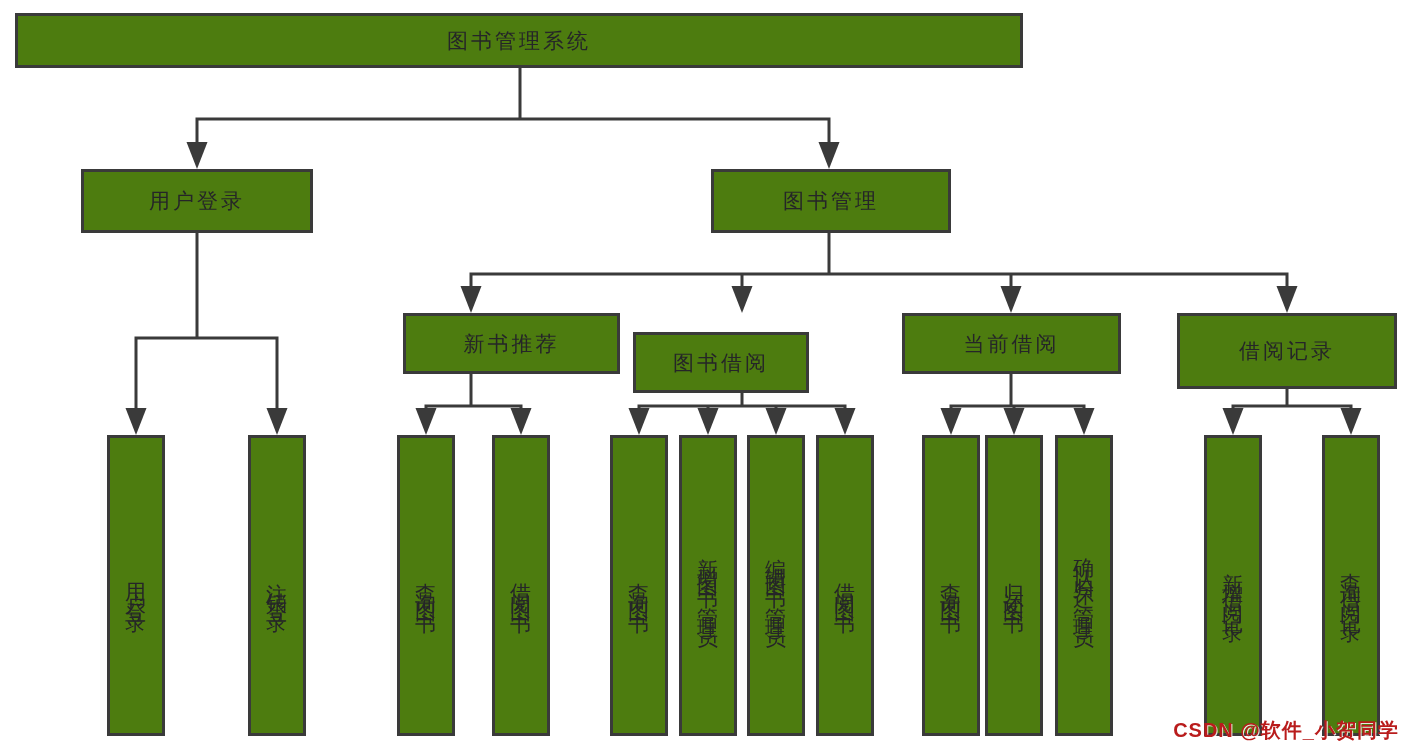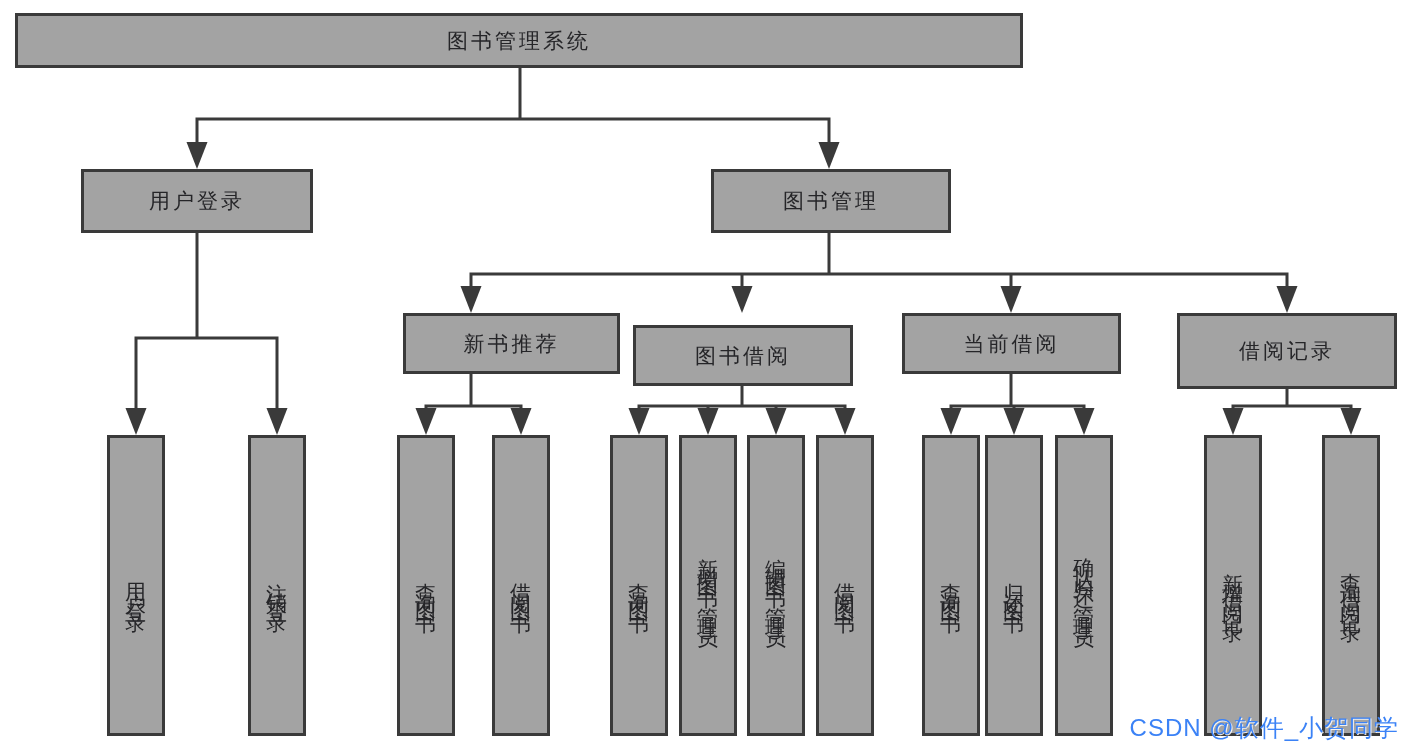--- a/index.html
+++ b/index.html
@@ -7,21 +7,21 @@
     position:relative;
     width:1405px;height:747px;
     background:#fff;
     font-family:"Liberation Sans","DejaVu Sans",sans-serif;
     overflow:hidden;
   }
   .connectors{position:absolute;left:0;top:0;z-index:1;}
   .node{
     position:absolute;
     box-sizing:border-box;
-    background:#a3a3a3;
+    background:#4d7c0f;
     border:3px solid #3a3a3a;
     display:flex;align-items:center;justify-content:center;
     z-index:2;
     color:#252528;
   }
   .hlabel{
     font-size:21px;
     letter-spacing:3px;
     white-space:nowrap;
   }
@@ -30,25 +30,26 @@
     writing-mode:vertical-rl;
     text-orientation:mixed;
     font-size:21px;
     letter-spacing:10px;
     line-height:1;
   }
   .watermark{
     position:absolute;
     right:6px;bottom:3px;
     z-index:3;
-    font-size:24px;
+    font-size:20px;
     letter-spacing:1px;
-    color:#3b82f6;
+    color:#b91c1c;
     text-shadow:1px 1px 0 rgba(255,255,255,.85);
     white-space:nowrap;
+    font-weight:bold;
   }
 </style>
 </head>
 <body>
 
 <div class="canvas">
 
   <svg class="connectors" width="1405" height="747" viewBox="0 0 1405 747">
     <g stroke="#3a3a3a" stroke-width="3" fill="none">
 
@@ -96,21 +97,21 @@
   <div class="node" style="left:81px;top:169px;width:232px;height:64px;">
     <span class="hlabel">用户登录</span>
   </div>
   <div class="node" style="left:711px;top:169px;width:240px;height:64px;">
     <span class="hlabel">图书管理</span>
   </div>
 
   <div class="node" style="left:363px;top:313px;width:217px;height:61px;margin-left:40px;">
     <span class="hlabel">新书推荐</span>
   </div>
-  <div class="node" style="left:633px;top:325px;width:220px;height:61px;">
+  <div class="node" style="left:633px;top:332px;width:176px;height:61px;">
     <span class="hlabel">图书借阅</span>
   </div>
   <div class="node" style="left:902px;top:313px;width:219px;height:61px;">
     <span class="hlabel">当前借阅</span>
   </div>
   <div class="node" style="left:1177px;top:313px;width:220px;height:76px;">
     <span class="hlabel">借阅记录</span>
   </div>
 
   <div class="node vnode" style="left:107px;">

